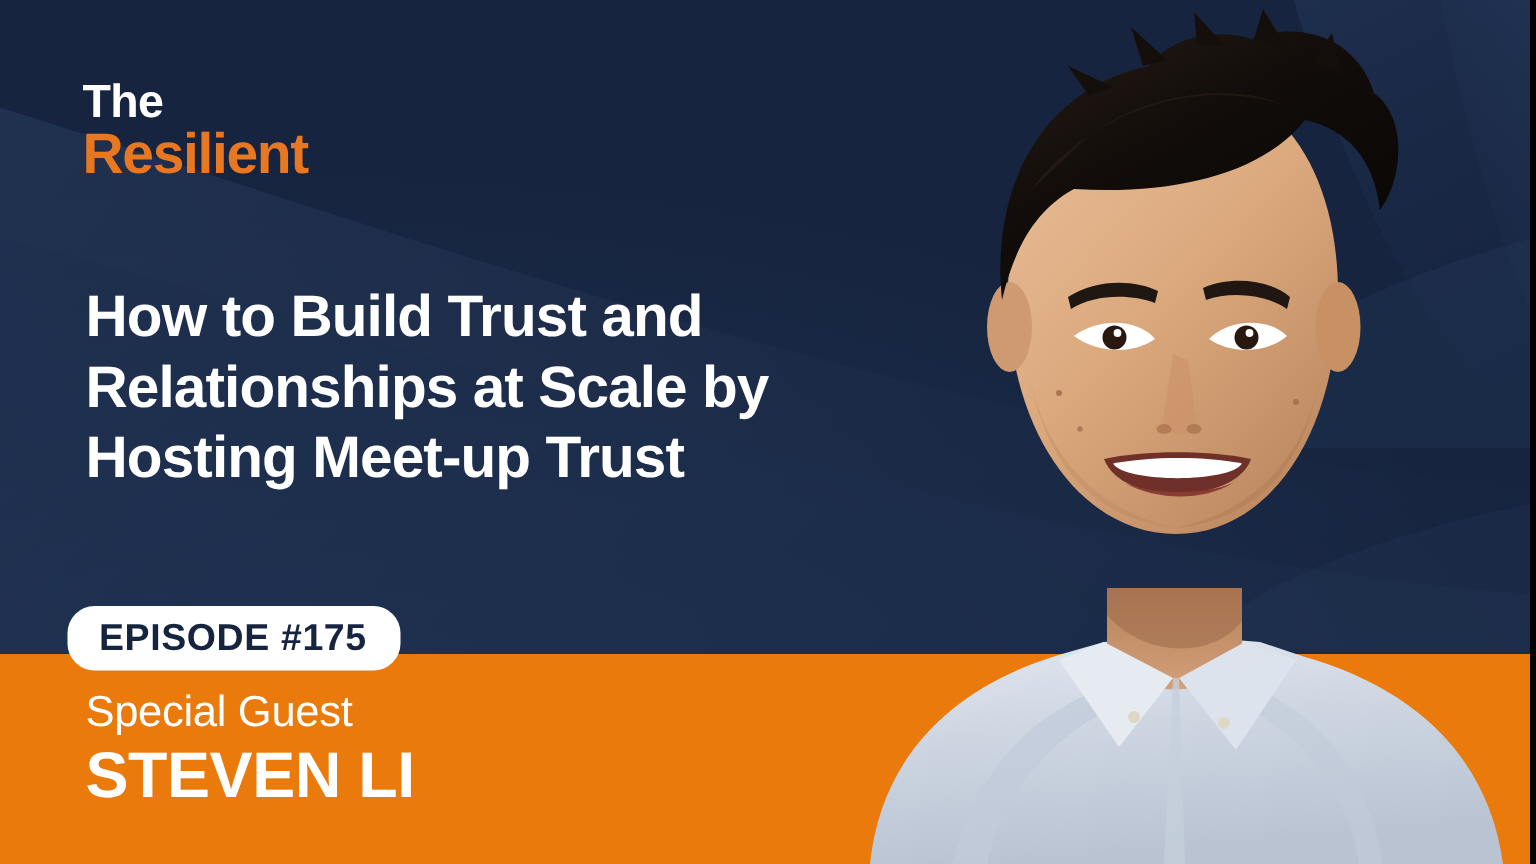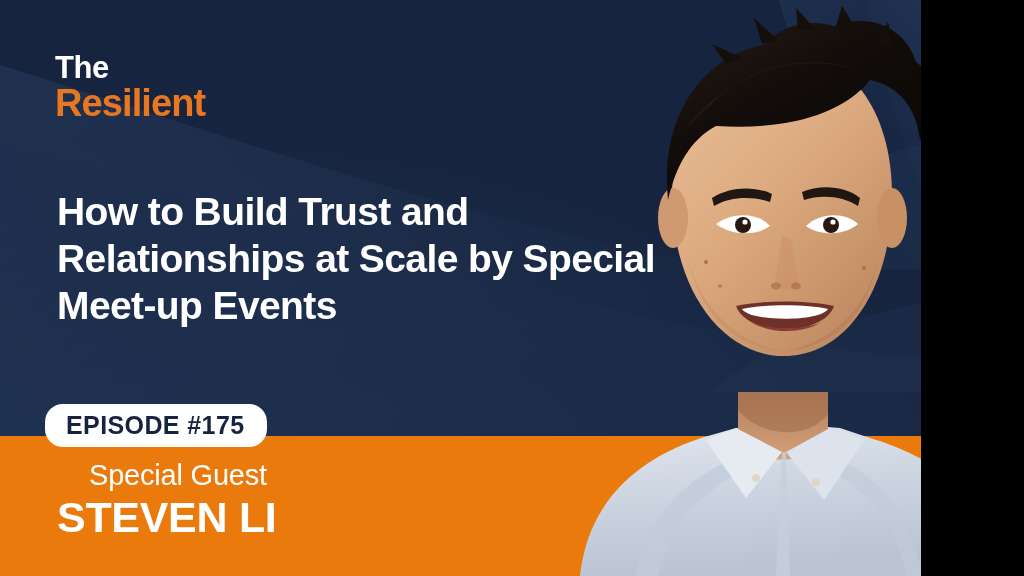--- a/index.html
+++ b/index.html
@@ -2,21 +2,21 @@
 <html><head>
 <meta charset="utf-8">
 <style>
   html, body {
     margin: 0;
     padding: 0;
     background: #000;
   }
   #canvas {
     position: relative;
-    width: 921px;
+    width: 1020px;
     height: 576px;
     overflow: hidden;
     font-family: "Liberation Sans", sans-serif;
     background: #7f1d1d;
   }
 
   
   .bg-navy {
     position: absolute;
     inset: 0;
@@ -108,21 +108,20 @@
   
   .guest-label {
     position: absolute;
     left: 57px;
     top: 461px;
     color: #FFFFFF;
     font-size: 29px;
     font-weight: normal;
     letter-spacing: -0.2px;
     line-height: 1;
-    margin-left: 32px;
   }
   .guest-name {
     position: absolute;
     left: 57px;
     top: 496px;
     color: #FFFFFF;
     font-size: 43px;
     font-weight: bold;
     letter-spacing: -0.3px;
     line-height: 1;
@@ -259,20 +258,20 @@
       <circle cx="180" cy="286" r="1.8" fill="#8f5f3f" opacity="0.6"></circle>
       <circle cx="324" cy="268" r="2" fill="#8f5f3f" opacity="0.6"></circle>
     </svg>
   </div>
 
   <div class="logo">
     <span class="l1">The</span>
     <span class="l2">Resilient</span>
   </div>
 
-  <div class="ep-title">How to Build Trust and Relationships at Scale by Special Meet-up Events</div>
+  <div class="ep-title">How to Build Trust and Relationships at Scale by Hosting Meet-up Trust</div>
 
   <div class="ep-badge">EPISODE #175</div>
 
   <div class="guest-label">Special Guest</div>
   <div class="guest-name">STEVEN LI</div>
 
 </div>
 
 </body></html>

